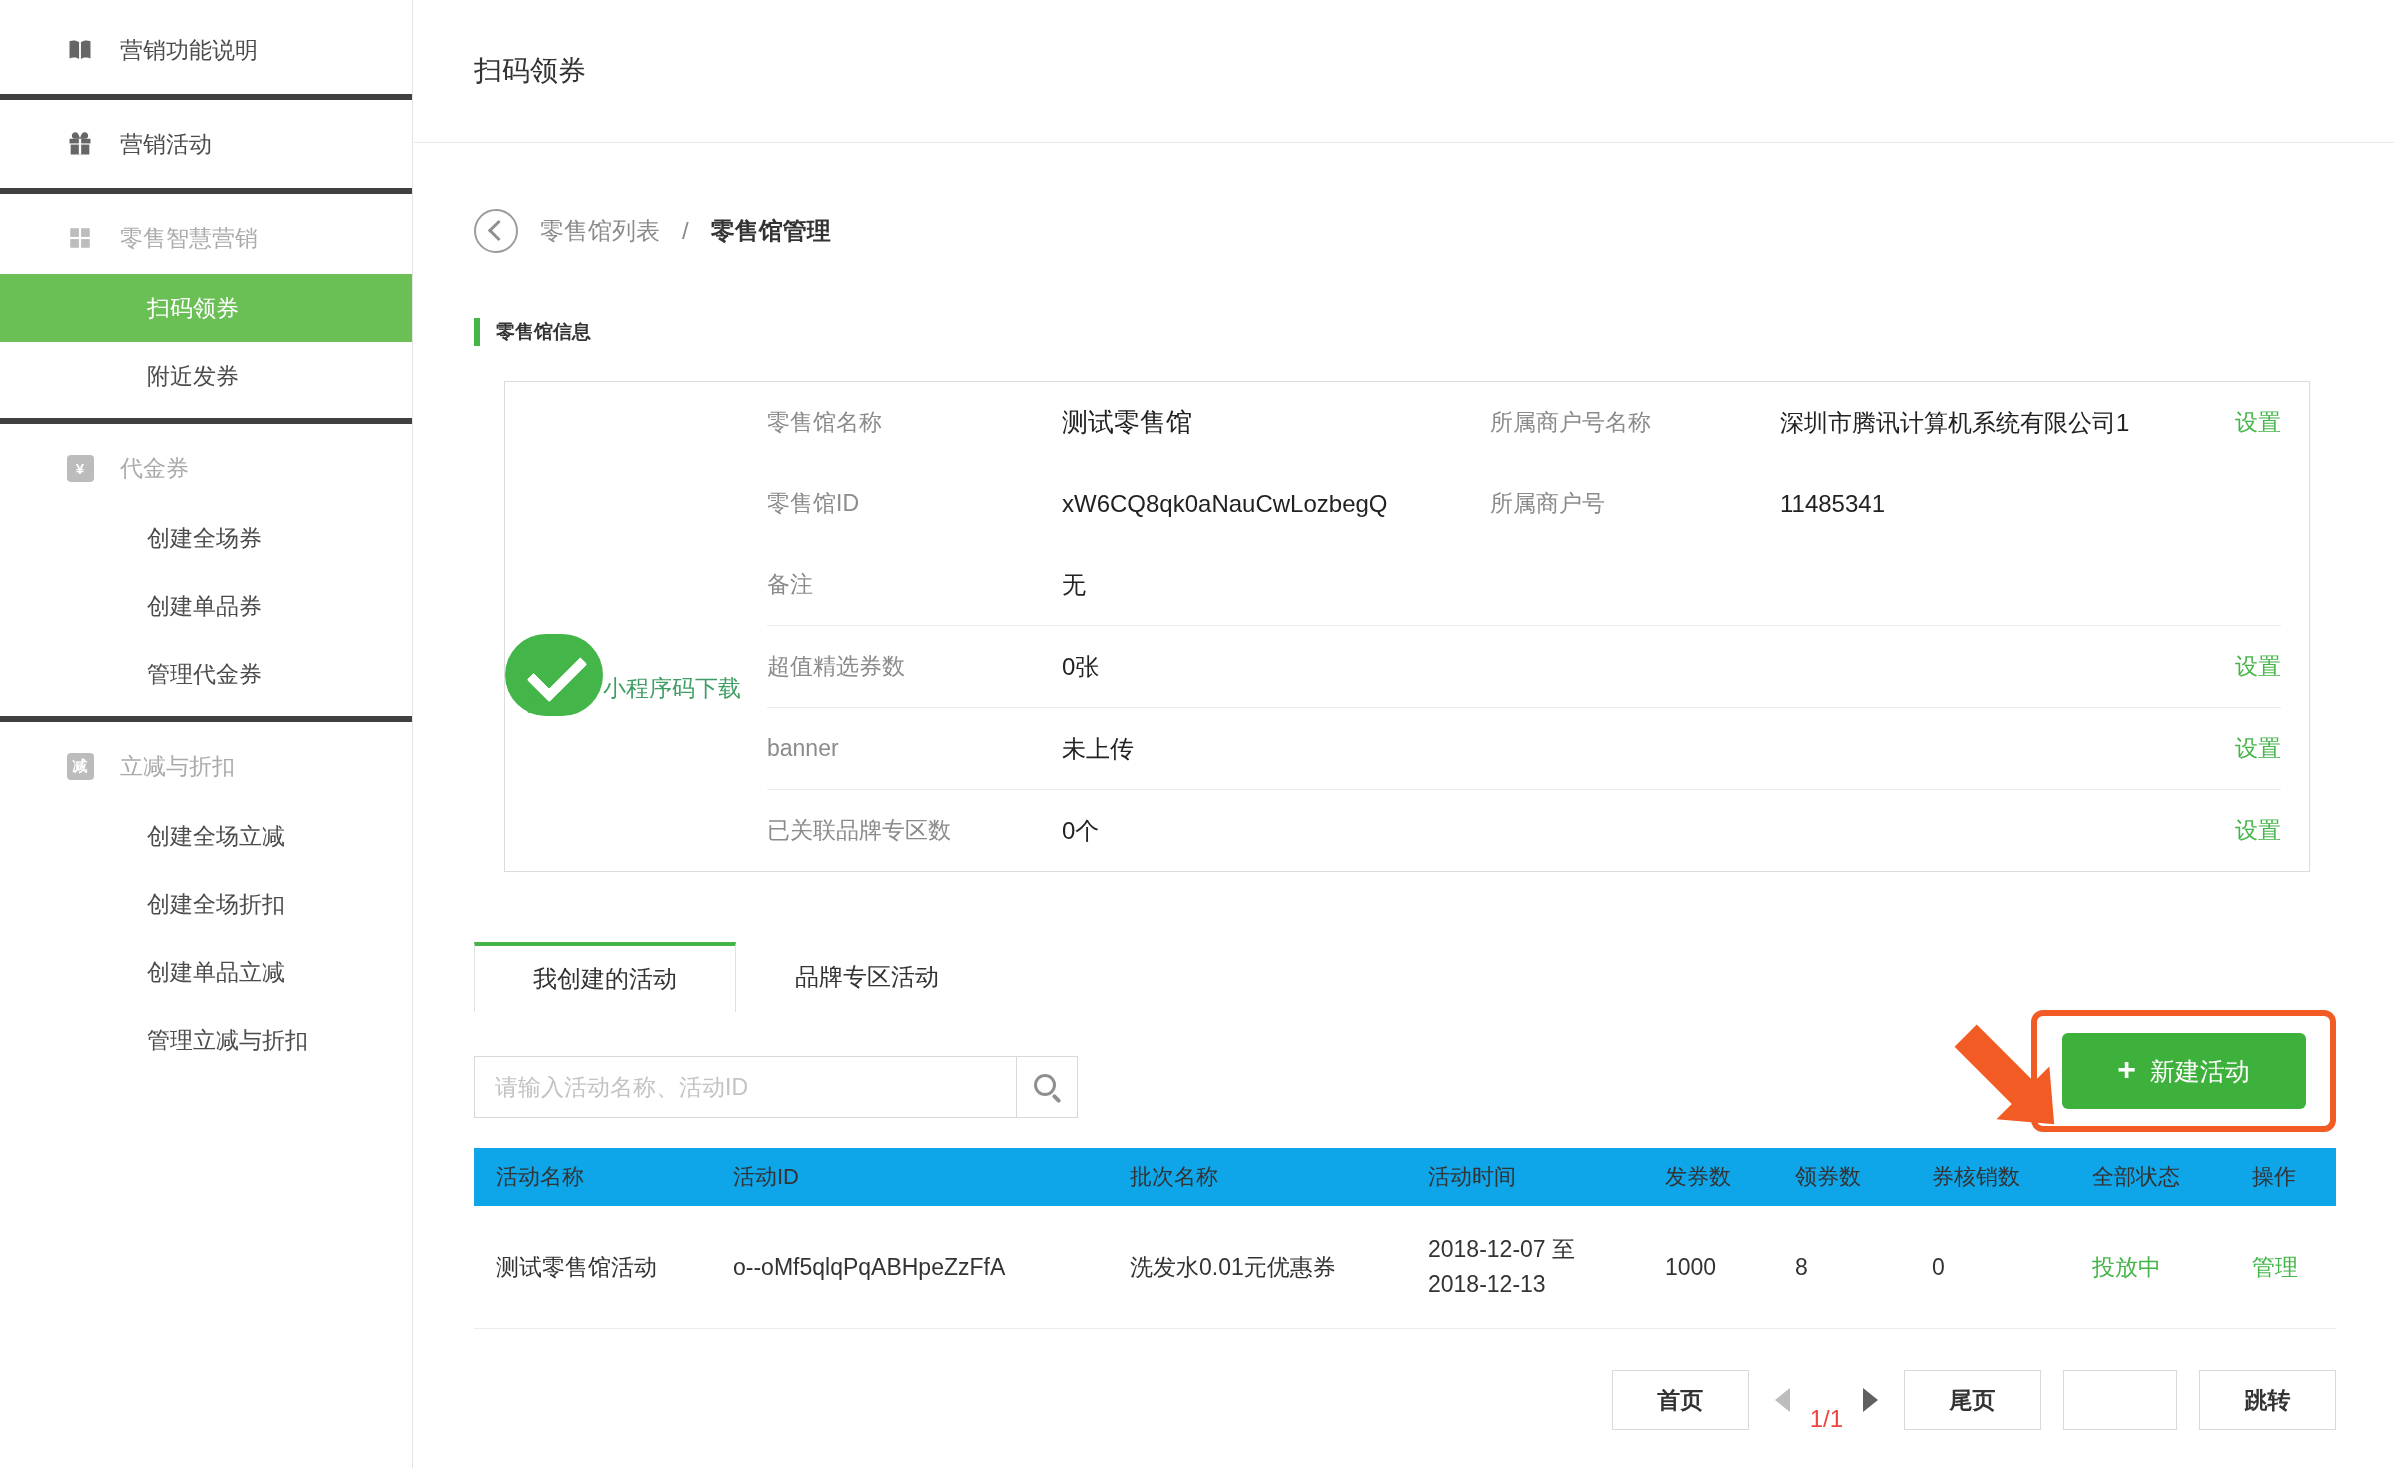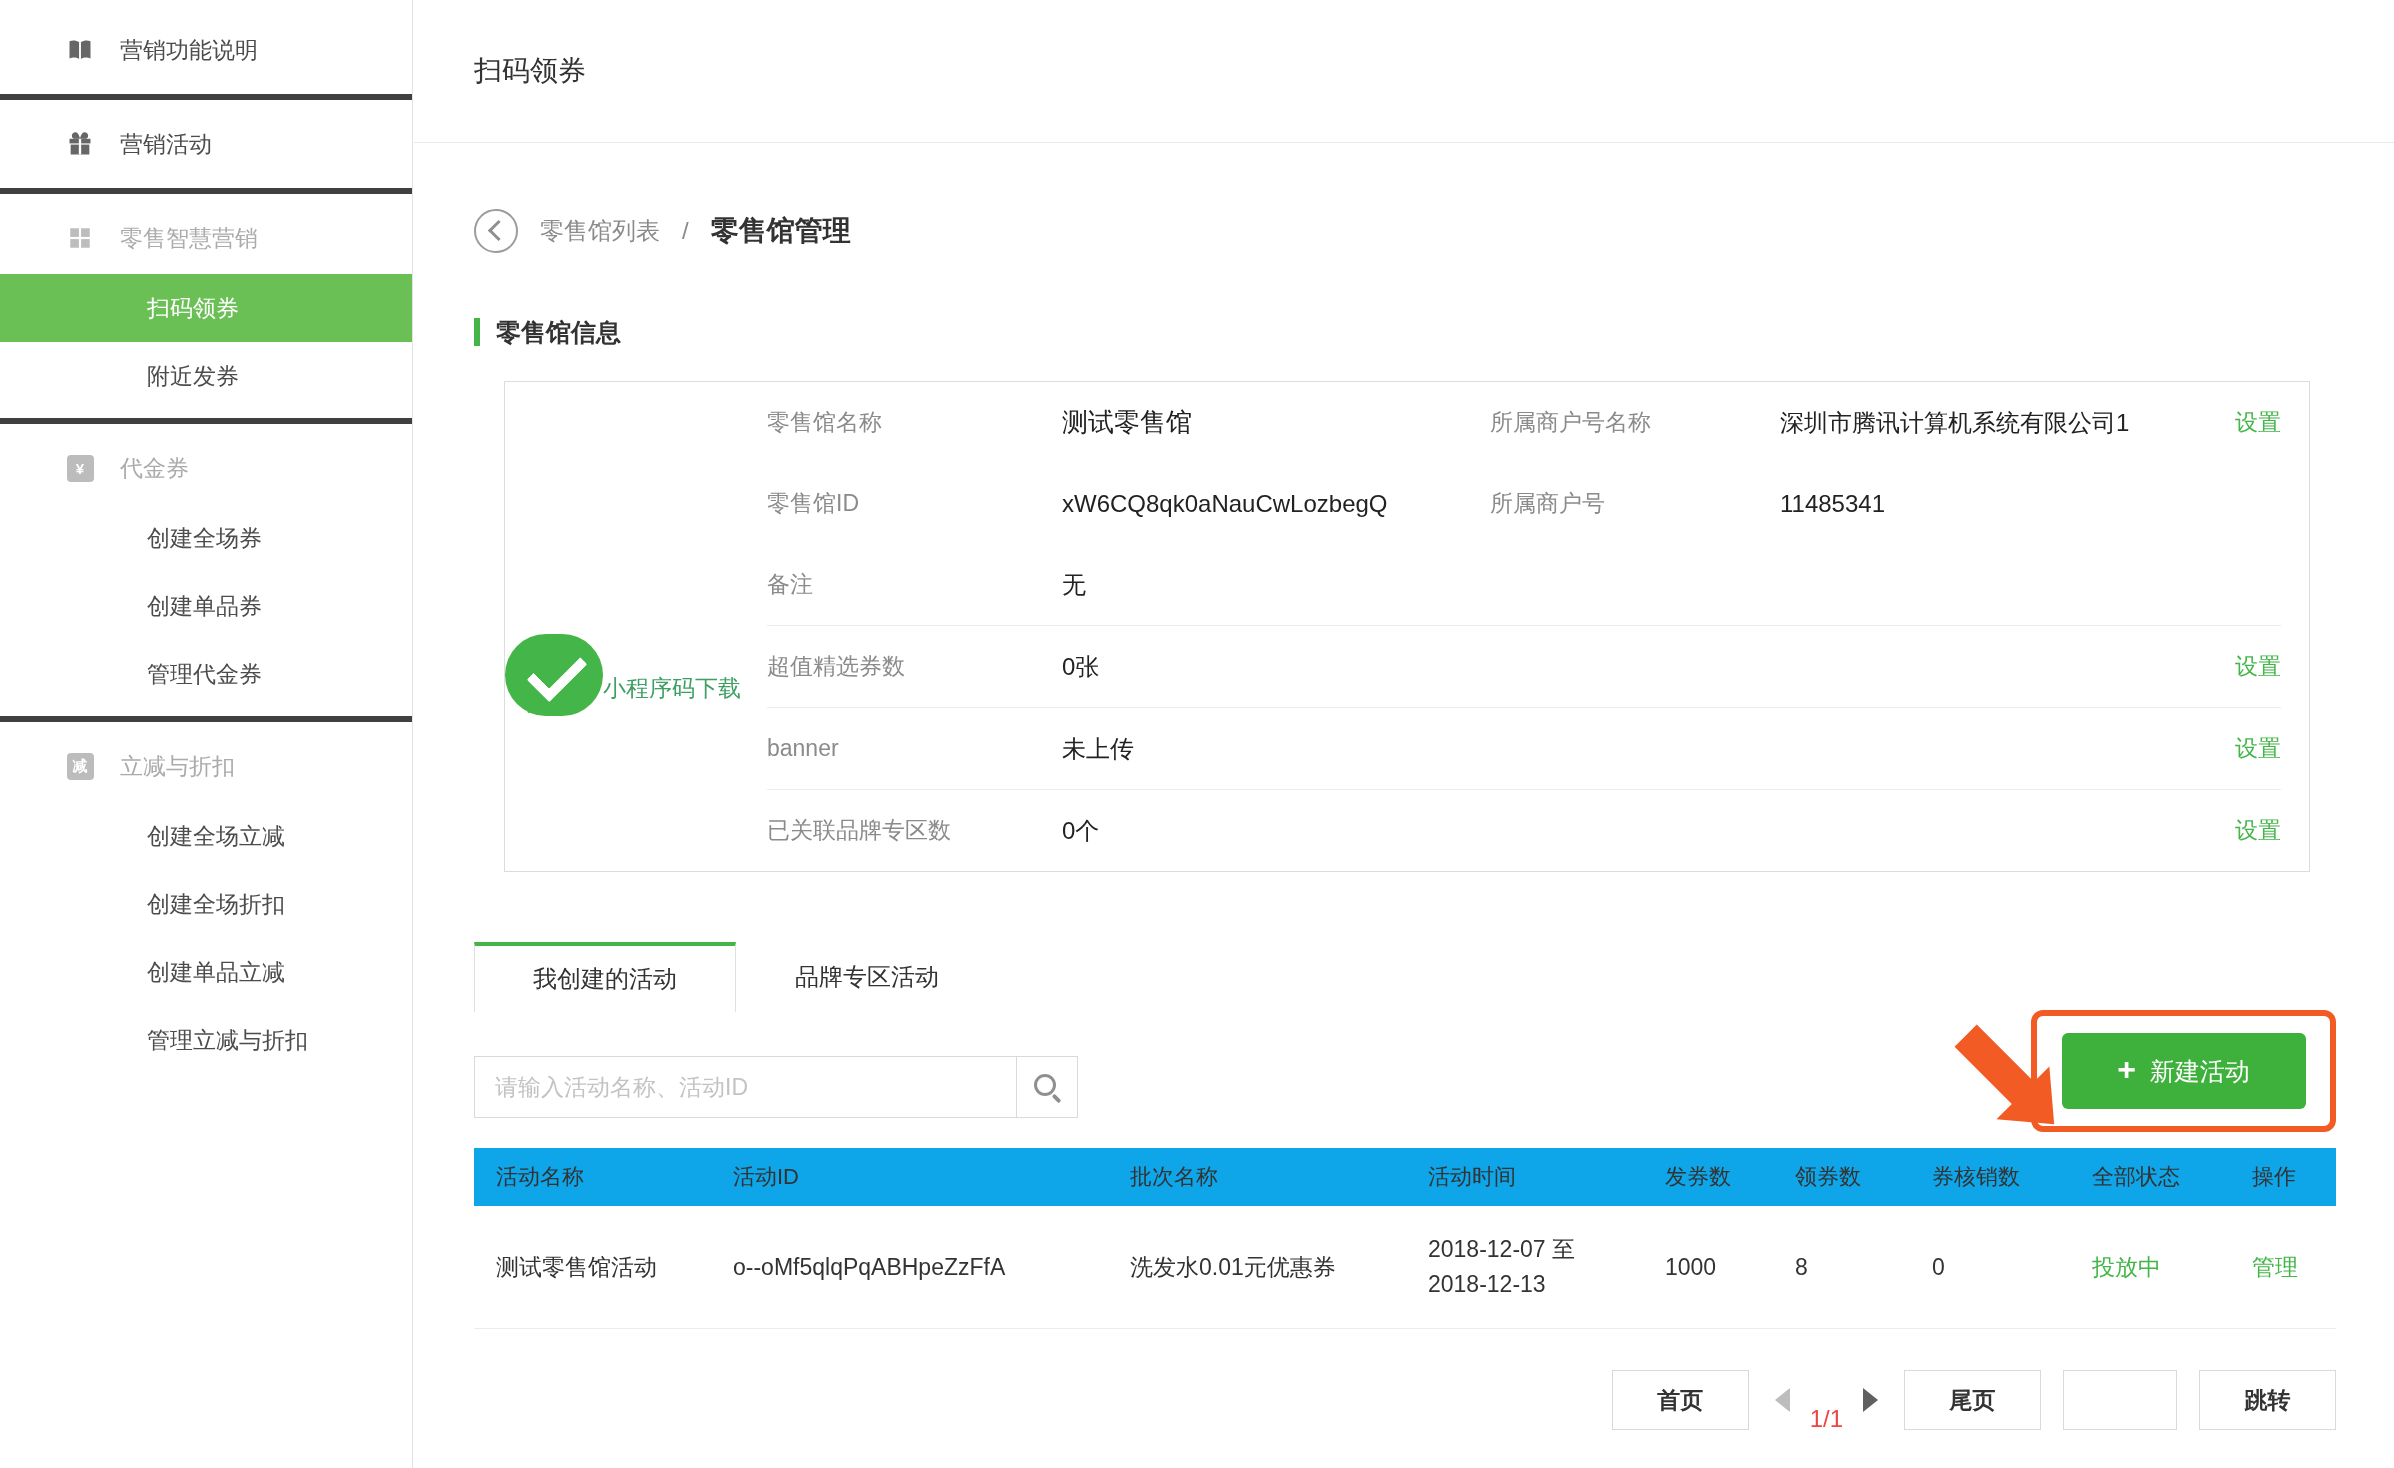--- a/index.html
+++ b/index.html
@@ -26,25 +26,25 @@
   .main{position:absolute;left:414px;top:0;right:0;bottom:0;}
   .main-header{height:142px;border-bottom:1px solid #e9e9e9;display:flex;align-items:center;padding-left:60px;}
   .page-title{font-size:28px;color:#333;}
   .content{padding:0 58px 0 60px;position:relative;}
   
   .breadcrumb{margin-top:66px;display:flex;align-items:center;gap:22px;height:44px;}
   .back-btn{width:44px;height:44px;border-radius:50%;border:2px solid #9c9c9c;position:relative;flex:none;cursor:pointer;box-sizing:border-box;}
   .back-btn::after{content:"";position:absolute;left:15px;top:12px;width:12px;height:12px;
     border-left:3px solid #8f8f8f;border-bottom:3px solid #8f8f8f;transform:rotate(45deg);}
   .bc-parent,.bc-sep{color:#8b8b8b;font-size:24px;}
-  .bc-current{color:#333;font-size:28px;font-weight:bold;}
+  .bc-current{color:#333;font-size:24px;font-weight:bold;}
   
   .sec-title{margin-top:64px;display:flex;align-items:center;gap:16px;height:30px;}
   .green-bar{width:6px;height:28px;background:#44b549;}
-  .sec-title-text{font-size:25px;font-weight:bold;color:#333;font-family:Liberation Serif, serif;}
+  .sec-title-text{font-size:19px;font-weight:bold;color:#333;font-family:Liberation Serif, serif;}
   
   .info-card{margin-top:34px;margin-left:30px;width:1806px;border:1px solid #dcdcdc;display:flex;box-sizing:border-box;}
   .card-left{width:262px;flex:none;display:flex;flex-direction:row;align-items:center;padding-top:96px;}
   .wechat-icon{position:relative;width:98px;height:82px;background:#44b549;border-radius:44px;}
   .wechat-icon::before{content:"";position:absolute;left:8px;bottom:-12px;width:0;height:0;
     border:15px solid transparent;border-top-color:#44b549;transform:rotate(28deg);}
   .wechat-icon::after{content:"";position:absolute;left:25px;top:22px;width:44px;height:22px;
     border-left:10px solid #fff;border-bottom:10px solid #fff;transform:rotate(-45deg);border-radius:2px;}
   .mini-link{margin-top:28px;font-size:23px;color:#3f9e64;cursor:pointer;}
   .card-right{flex:1;padding-right:28px;}

